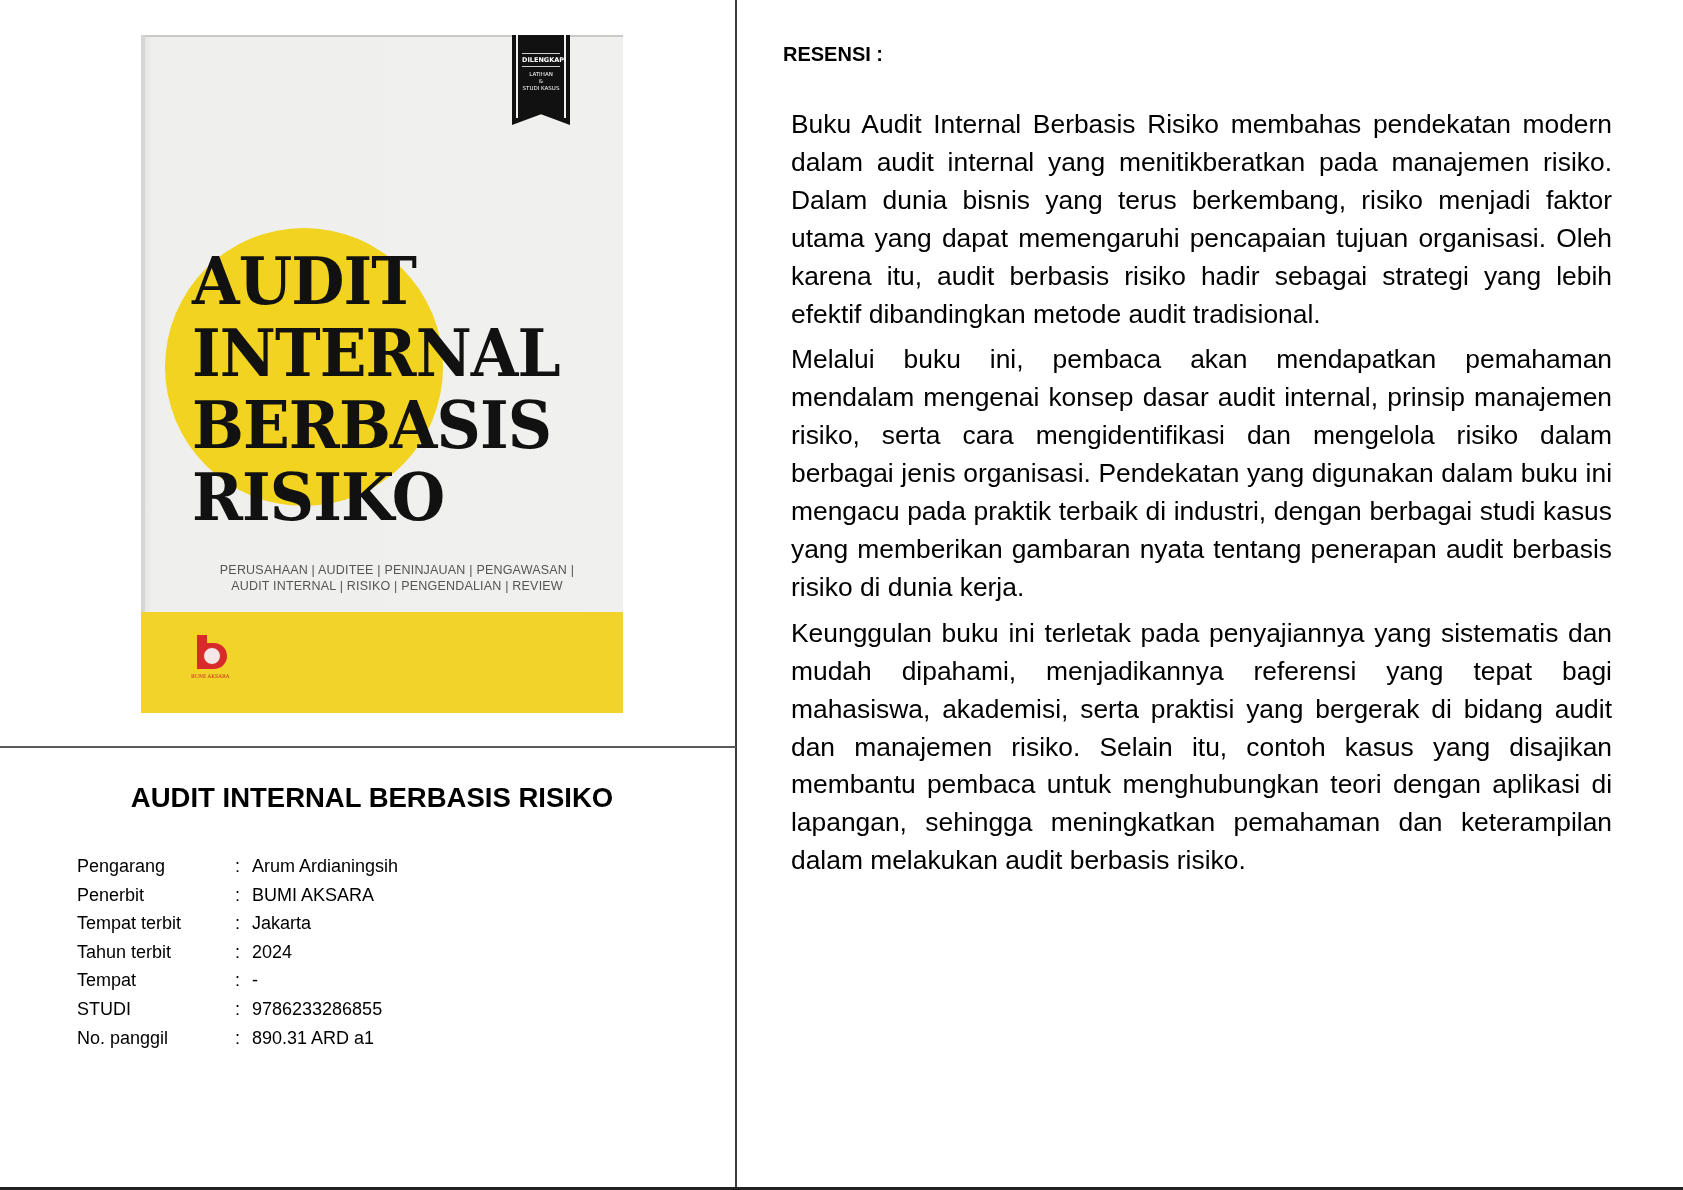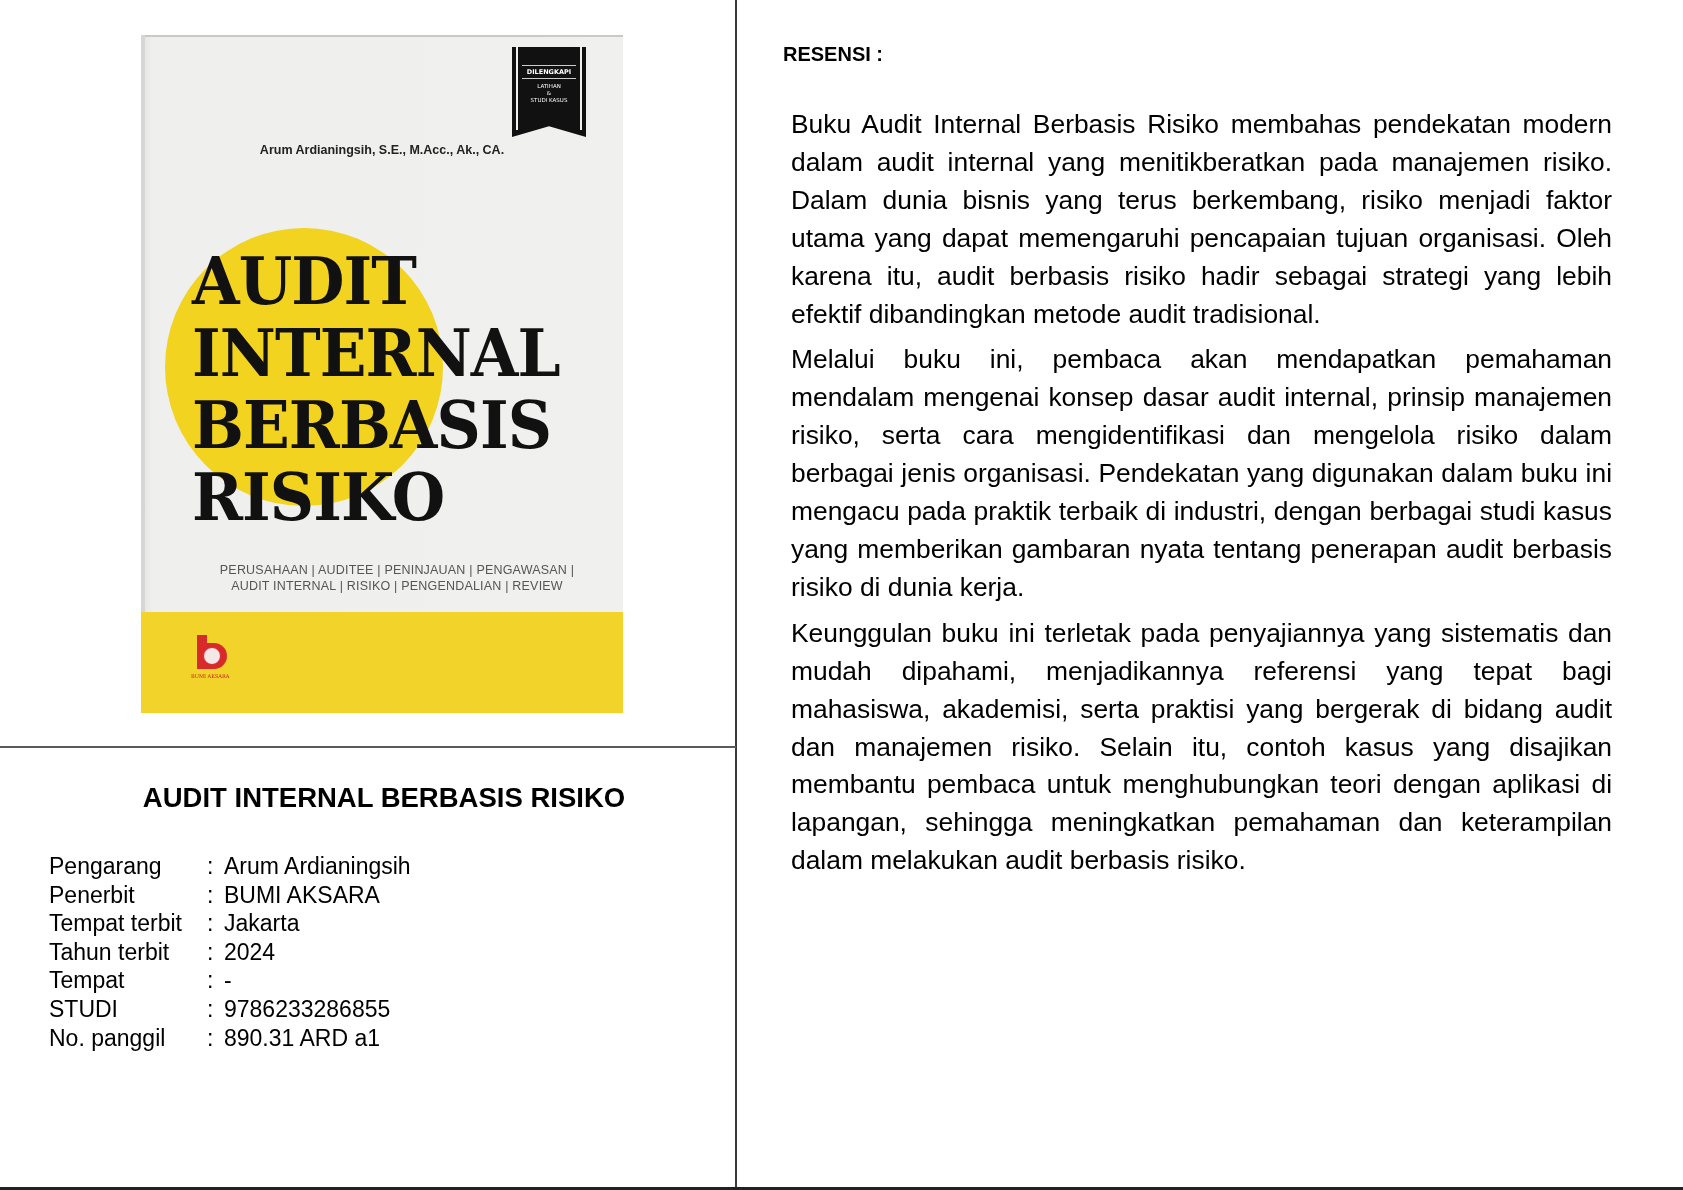--- a/index.html
+++ b/index.html
@@ -11,21 +11,21 @@
   .hline-left { position: absolute; left: 0; top: 746px; width: 736px; height: 2px; background: #5a5a5a; }
   .bottom-line { position: absolute; left: 0; top: 1187px; width: 1683px; height: 3px; background: #222; }
 
   
   .cover { position: absolute; left: 141px; top: 35px; width: 482px; height: 678px;
            background: linear-gradient(90deg, #e4e4e2 0px, #efefed 12px, #f0f0ee 100%);
            overflow: hidden; box-shadow: inset 0 2px 0 #c9c9c7; }
   .cover-spine { position: absolute; left: 0; top: 0; width: 4px; height: 100%; background: #d6d6d4; }
   .cover-circle { position: absolute; left: 24px; top: 193px; width: 278px; height: 278px;
                   border-radius: 50%; background: #f2d31f; }
-  .cover-ribbon { position: absolute; left: 371px; top: 12px; width: 58px; height: 90px; padding-left: 16px; }
+  .cover-ribbon { position: absolute; left: 371px; top: 0; width: 58px; height: 90px; }
   .cover-ribbon .outer { position: absolute; inset: 0; background: #111;
      clip-path: polygon(0 0, 100% 0, 100% 100%, 50% 88%, 0 100%); }
   .cover-ribbon .gap-l { position: absolute; left: 4px; top: 0; width: 2px; height: 92%; background: #f0f0ee; }
   .cover-ribbon .gap-r { position: absolute; right: 4px; top: 0; width: 2px; height: 92%; background: #f0f0ee; }
   .ribbon-text { position: absolute; left: 6px; right: 6px; top: 18px; text-align: center; color: #fff;
                  font-family: "DejaVu Sans", sans-serif; line-height: 1.25; }
   .ribbon-text .r1 { font-size: 6.5px; font-weight: bold; border-top: 1px solid #ccc; border-bottom: 1px solid #ccc; padding: 2px 0; margin: 0 4px; }
   .ribbon-text .r2 { font-size: 5.5px; margin-top: 4px; }
 
   .cover-authors { position: absolute; left: 0; width: 100%; top: 106px; text-align: center;
@@ -36,23 +36,23 @@
   .cover-keywords { position: absolute; left: 0; width: 100%; top: 527px; text-align: center;
                     font-size: 12.5px; color: #555; line-height: 16px; letter-spacing: 0.2px; padding-left: 15px; }
   .cover-band { position: absolute; left: 0; top: 577px; width: 100%; height: 101px; background: #f1d329; }
   .cover-logo { position: absolute; left: 56px; top: 600px; width: 30px; height: 36px; }
   .cover-logo .b-stem { position: absolute; left: 0; top: 0; width: 10px; height: 34px; background: #d82a2a; }
   .cover-logo .b-bowl { position: absolute; left: 0; top: 8px; width: 30px; height: 26px; border-radius: 0 14px 14px 0; background: #d82a2a; }
   .cover-logo .globe { position: absolute; left: 6px; top: 12px; width: 16px; height: 16px; border-radius: 50%; background: #f5e7e7; border: 1px solid #d82a2a; }
   .cover-logo-text { position: absolute; left: 50px; top: 638px; font-size: 5px; color: #c22; font-family: "DejaVu Serif", serif; }
 
   
-  .book-title { position: absolute; left: 16px; width: 736px; top: 782px; text-align: center;
+  .book-title { position: absolute; left: 4px; width: 736px; top: 782px; text-align: center;
                 font-size: 27.5px; font-weight: bold; }
-  .meta { position: absolute; left: 49px; top: 852px; font-size: 23px; line-height: 28.6px; }
+  .meta { position: absolute; left: 77px; top: 852px; font-size: 18px; line-height: 28.6px; }
   .meta-row { display: flex; }
   .meta-label { width: 158px; }
   .meta-colon { width: 17px; }
 
   
   .review-heading { position: absolute; left: 783px; top: 43px; font-size: 20px; font-weight: bold; }
   .review-body { position: absolute; left: 783px; top: 98px; width: 837px; font-size: 26.4px; line-height: 37.9px;
                  text-align: justify; }
   .review-body p { margin: 8px; }
 </style>
@@ -73,21 +73,20 @@
     <div class="gap-r"></div>
     <div class="ribbon-text">
       <div class="r1">DILENGKAPI</div>
       <div class="r2">LATIHAN</div>
       <div class="r2" style="margin-top:0">&amp;</div>
       <div class="r2" style="margin-top:0">STUDI KASUS</div>
     </div>
   </div>
 
   <div class="cover-authors">
-    <div>Arum Ardianingsih, S.E., M.Acc., Ak., CA.</div>
   </div>
 
   <div class="cover-title">
     <div>AUDIT</div>
     <div>INTERNAL</div>
     <div>BERBASIS</div>
     <div>RISIKO</div>
   </div>
 
   <div class="cover-keywords">

